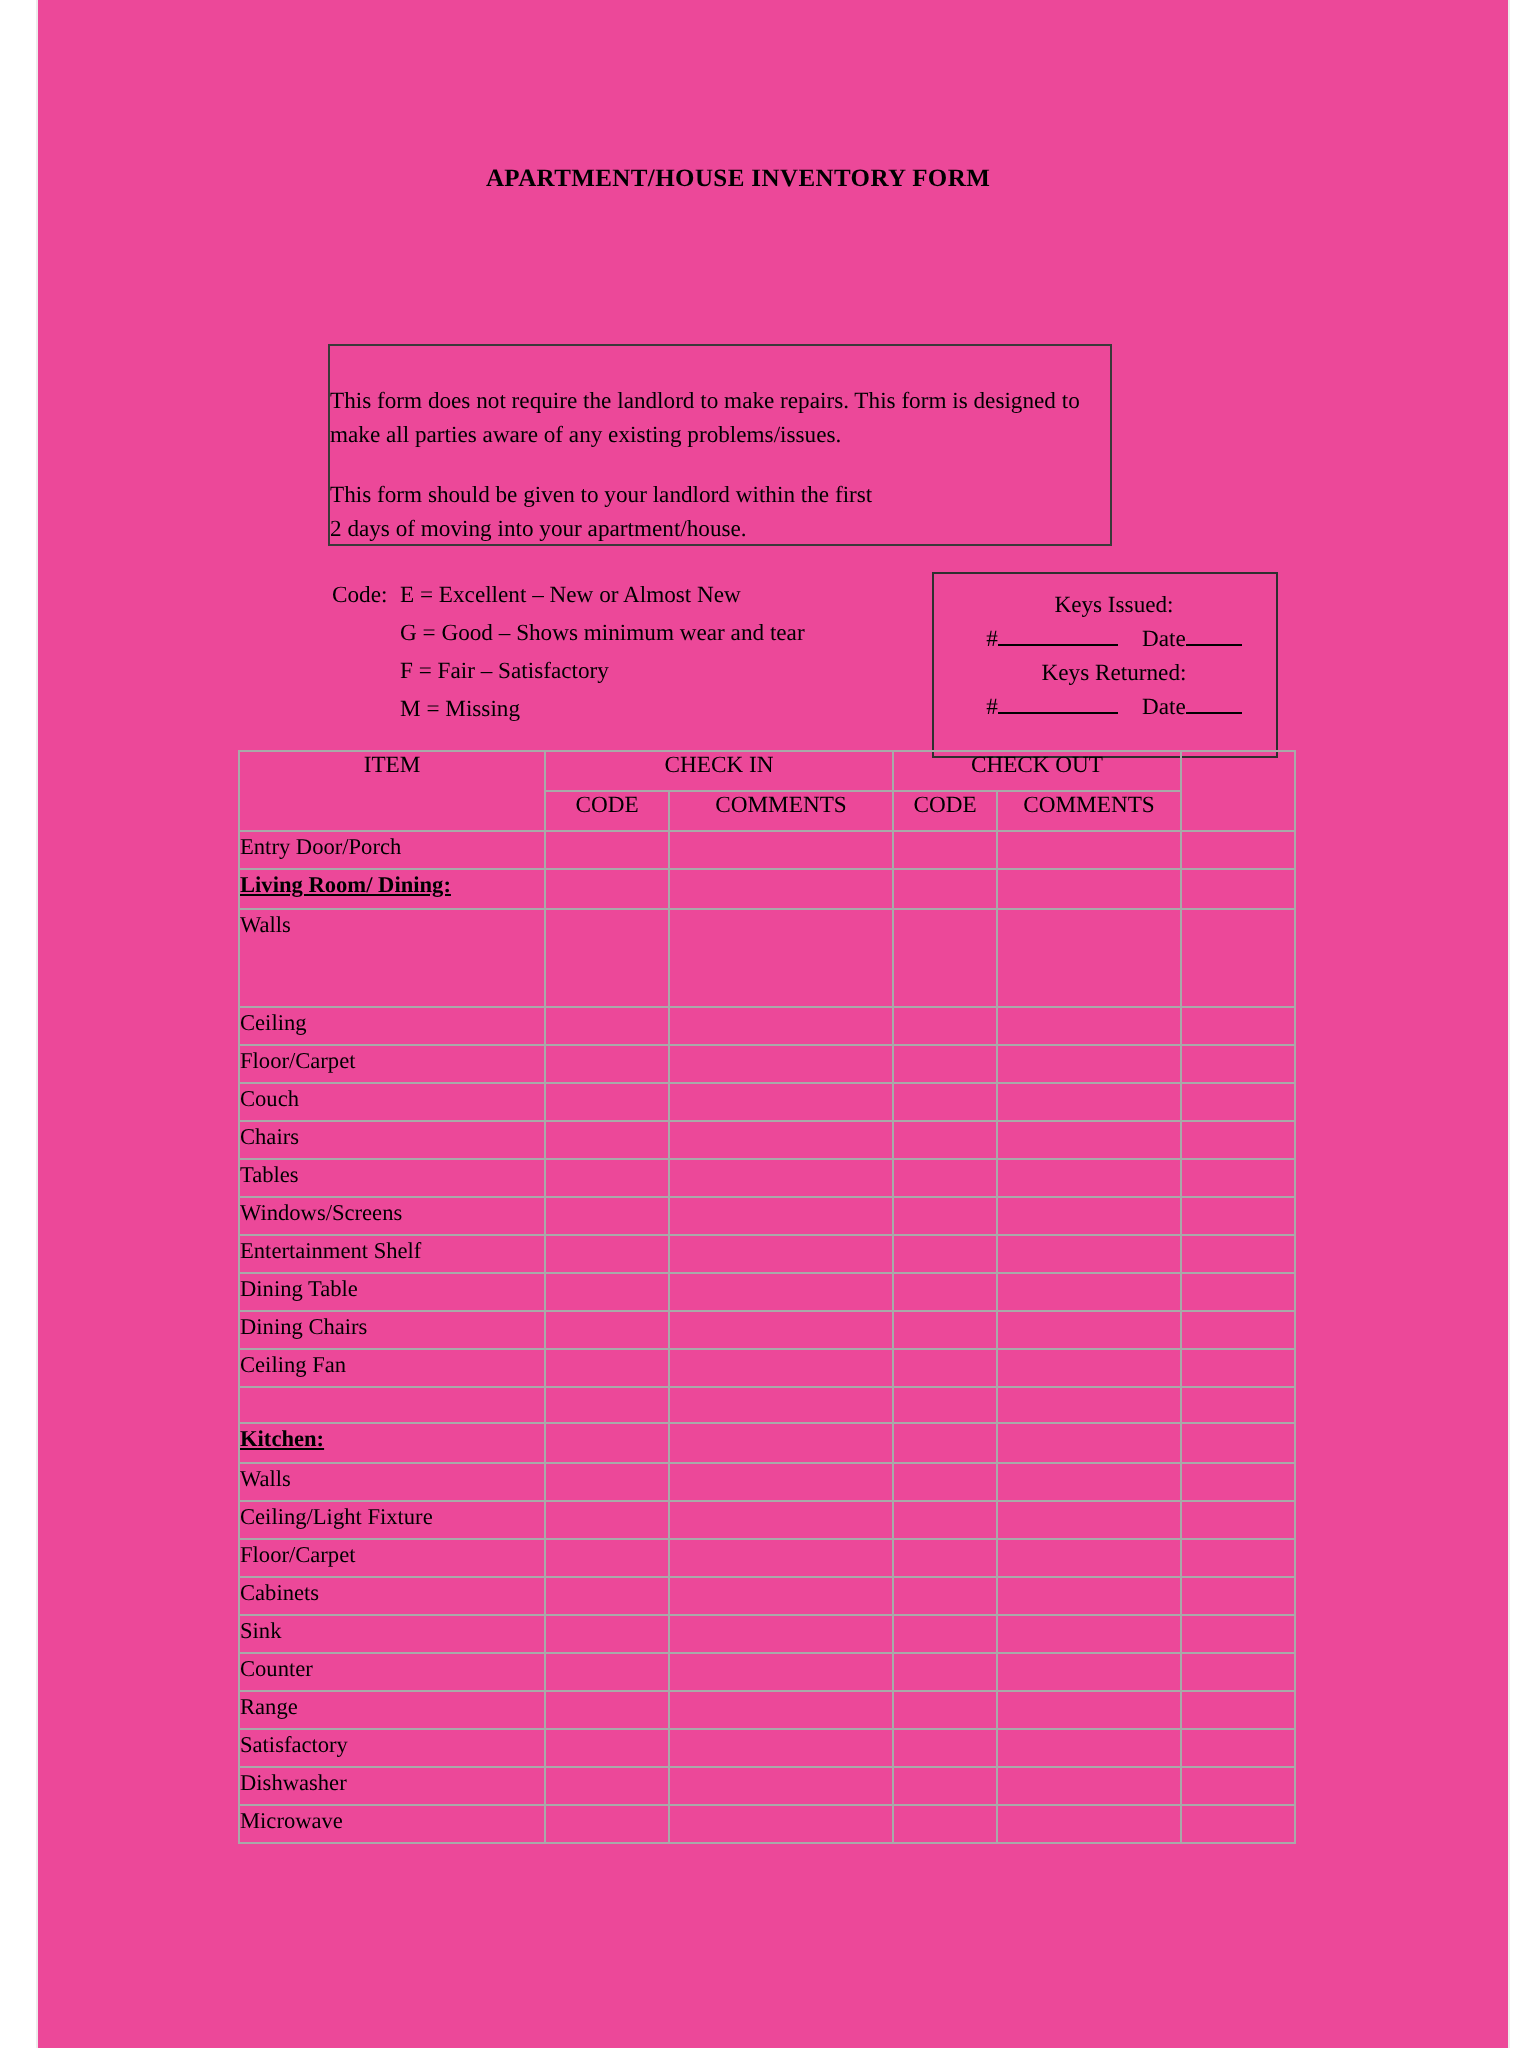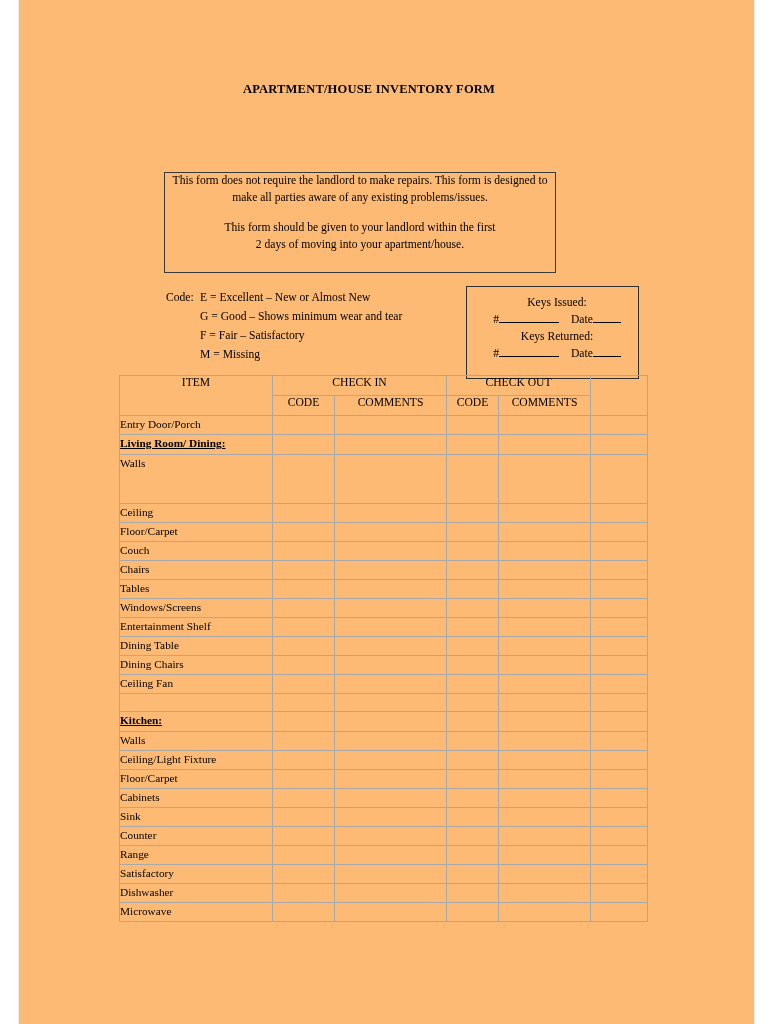--- a/index.html
+++ b/index.html
@@ -14,21 +14,21 @@
     font-family: "Liberation Serif", "DejaVu Serif", serif;
     color: #000000;
   }
 
   .page {
     position: absolute;
     left: 18px;
     top: 0;
     width: 737px;
     height: 1024px;
-    background: #fdba74;
+    background: #ec4899;
     border-left: 1px solid #ececec;
     border-right: 1px solid #ececec;
     box-sizing: border-box;
   }
 
   .sheet {
     position: absolute;
     left: 0;
     top: 0;
     width: 737px;
@@ -75,22 +75,21 @@
 
   
   .notice-box {
     position: absolute;
     left: 145px;
     top: 172px;
     width: 392px;
     height: 101px;
     border: 1.4px solid #3a3a3a;
     box-sizing: border-box;
-    padding-top: 0;
-    text-align: center;
+    padding-top: 20px;
     font-size: 11.6px;
     line-height: 16.5px;
   }
   .notice-gap { height: 14px; }
 
   
   .code-legend {
     position: absolute;
     left: 147px;
     top: 288px;

